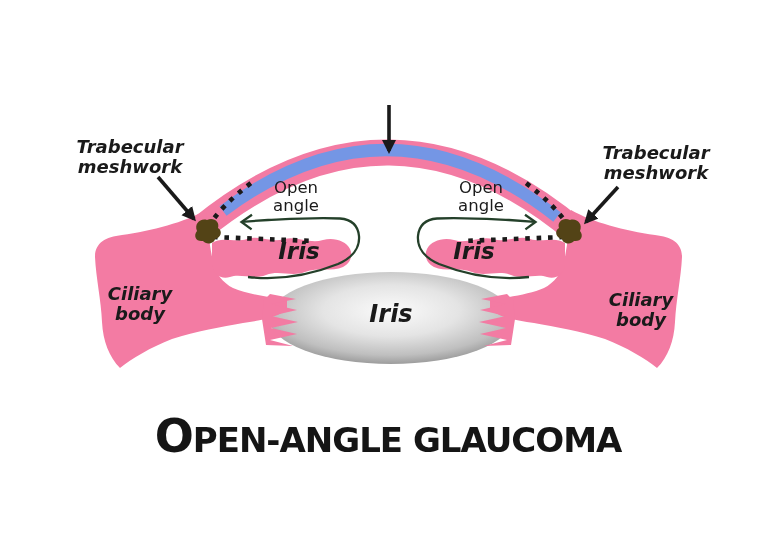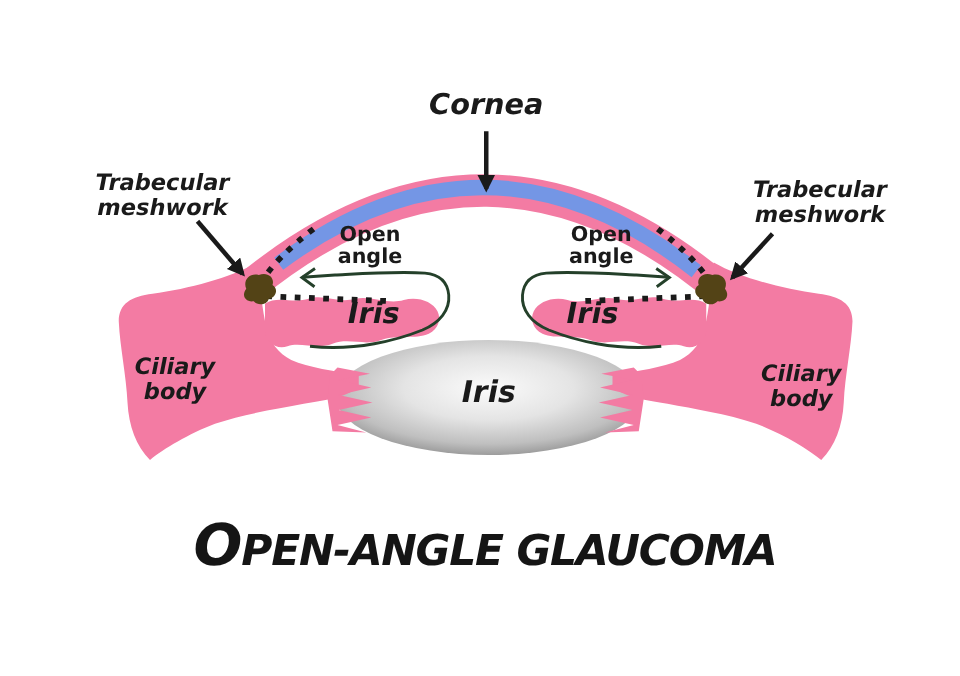--- a/index.html
+++ b/index.html
@@ -13,35 +13,35 @@
   .stage svg{position:absolute;left:0;top:0;}
   .lbl{
     position:absolute;
     transform:translate(-50%,-50%);
     text-align:center;
     color:#1a1a1a;
     line-height:1.12;
     white-space:normal;
   }
   .lbl.bold-italic{font-weight:700;font-style:italic;}
-  .lbl.plain{font-weight:700;font-style:normal;}
+  .lbl.plain{font-weight:400;font-style:normal;}
   .lbl-cornea{left:389px;top:85px;font-size:23px;white-space:nowrap;}
   .lbl-trab-left{left:130px;top:157px;font-size:18px;width:116px;}
   .lbl-trab-right{left:656px;top:163px;font-size:18px;width:116px;}
   .lbl-open-left{left:296px;top:197px;font-size:16.5px;width:62px;}
   .lbl-open-right{left:481px;top:197px;font-size:16.5px;width:62px;}
   .lbl-iris-left{left:299px;top:252px;font-size:23px;white-space:nowrap;}
   .lbl-iris-right{left:474px;top:252px;font-size:23px;white-space:nowrap;}
   .lbl-lens{left:391px;top:314px;font-size:24px;white-space:nowrap;}
   .lbl-cil-left{left:140px;top:304px;font-size:18px;width:80px;}
   .lbl-cil-right{left:641px;top:310px;font-size:18px;width:80px;}
   .title{
     position:absolute;left:388px;top:436px;
     transform:translate(-50%,-50%);
-    font-weight:700;font-style:italic;
+    font-weight:700;
     font-size:34px;letter-spacing:-1px;
     color:#151515;white-space:nowrap;
     line-height:1;
   }
   .title::first-letter{font-size:46px;}
 </style>
 </head>
 <body>
 
 <div class="stage">
@@ -94,21 +94,20 @@
                C 196 242 193 236 197 231 Z" fill="#534316"></path>
     </g>
 
     <use href="#leftHalf" xlink:href="#leftHalf" transform="translate(777 0) scale(-1 1)"></use>
 
     <line x1="389" y1="105" x2="389" y2="151" stroke-width="3.6" marker-end="url(#arrowhead)" stroke="#1a1a1a"></line>
     <line x1="158" y1="177" x2="194" y2="219" stroke-width="3.6" marker-end="url(#arrowhead)" stroke="#1a1a1a"></line>
     <line x1="618" y1="187" x2="586" y2="222" stroke-width="3.6" marker-end="url(#arrowhead)" stroke="#1a1a1a"></line>
   </svg>
 
-  <div class="lbl bold-italic lbl-cornea">Cornea</div>
 
   <div class="lbl bold-italic lbl-trab-left">Trabecular meshwork</div>
 
   <div class="lbl bold-italic lbl-trab-right">Trabecular meshwork</div>
 
   <div class="lbl plain lbl-open-left">Open angle</div>
 
   <div class="lbl plain lbl-open-right">Open angle</div>
 
   <div class="lbl bold-italic lbl-iris-left">Iris</div>

